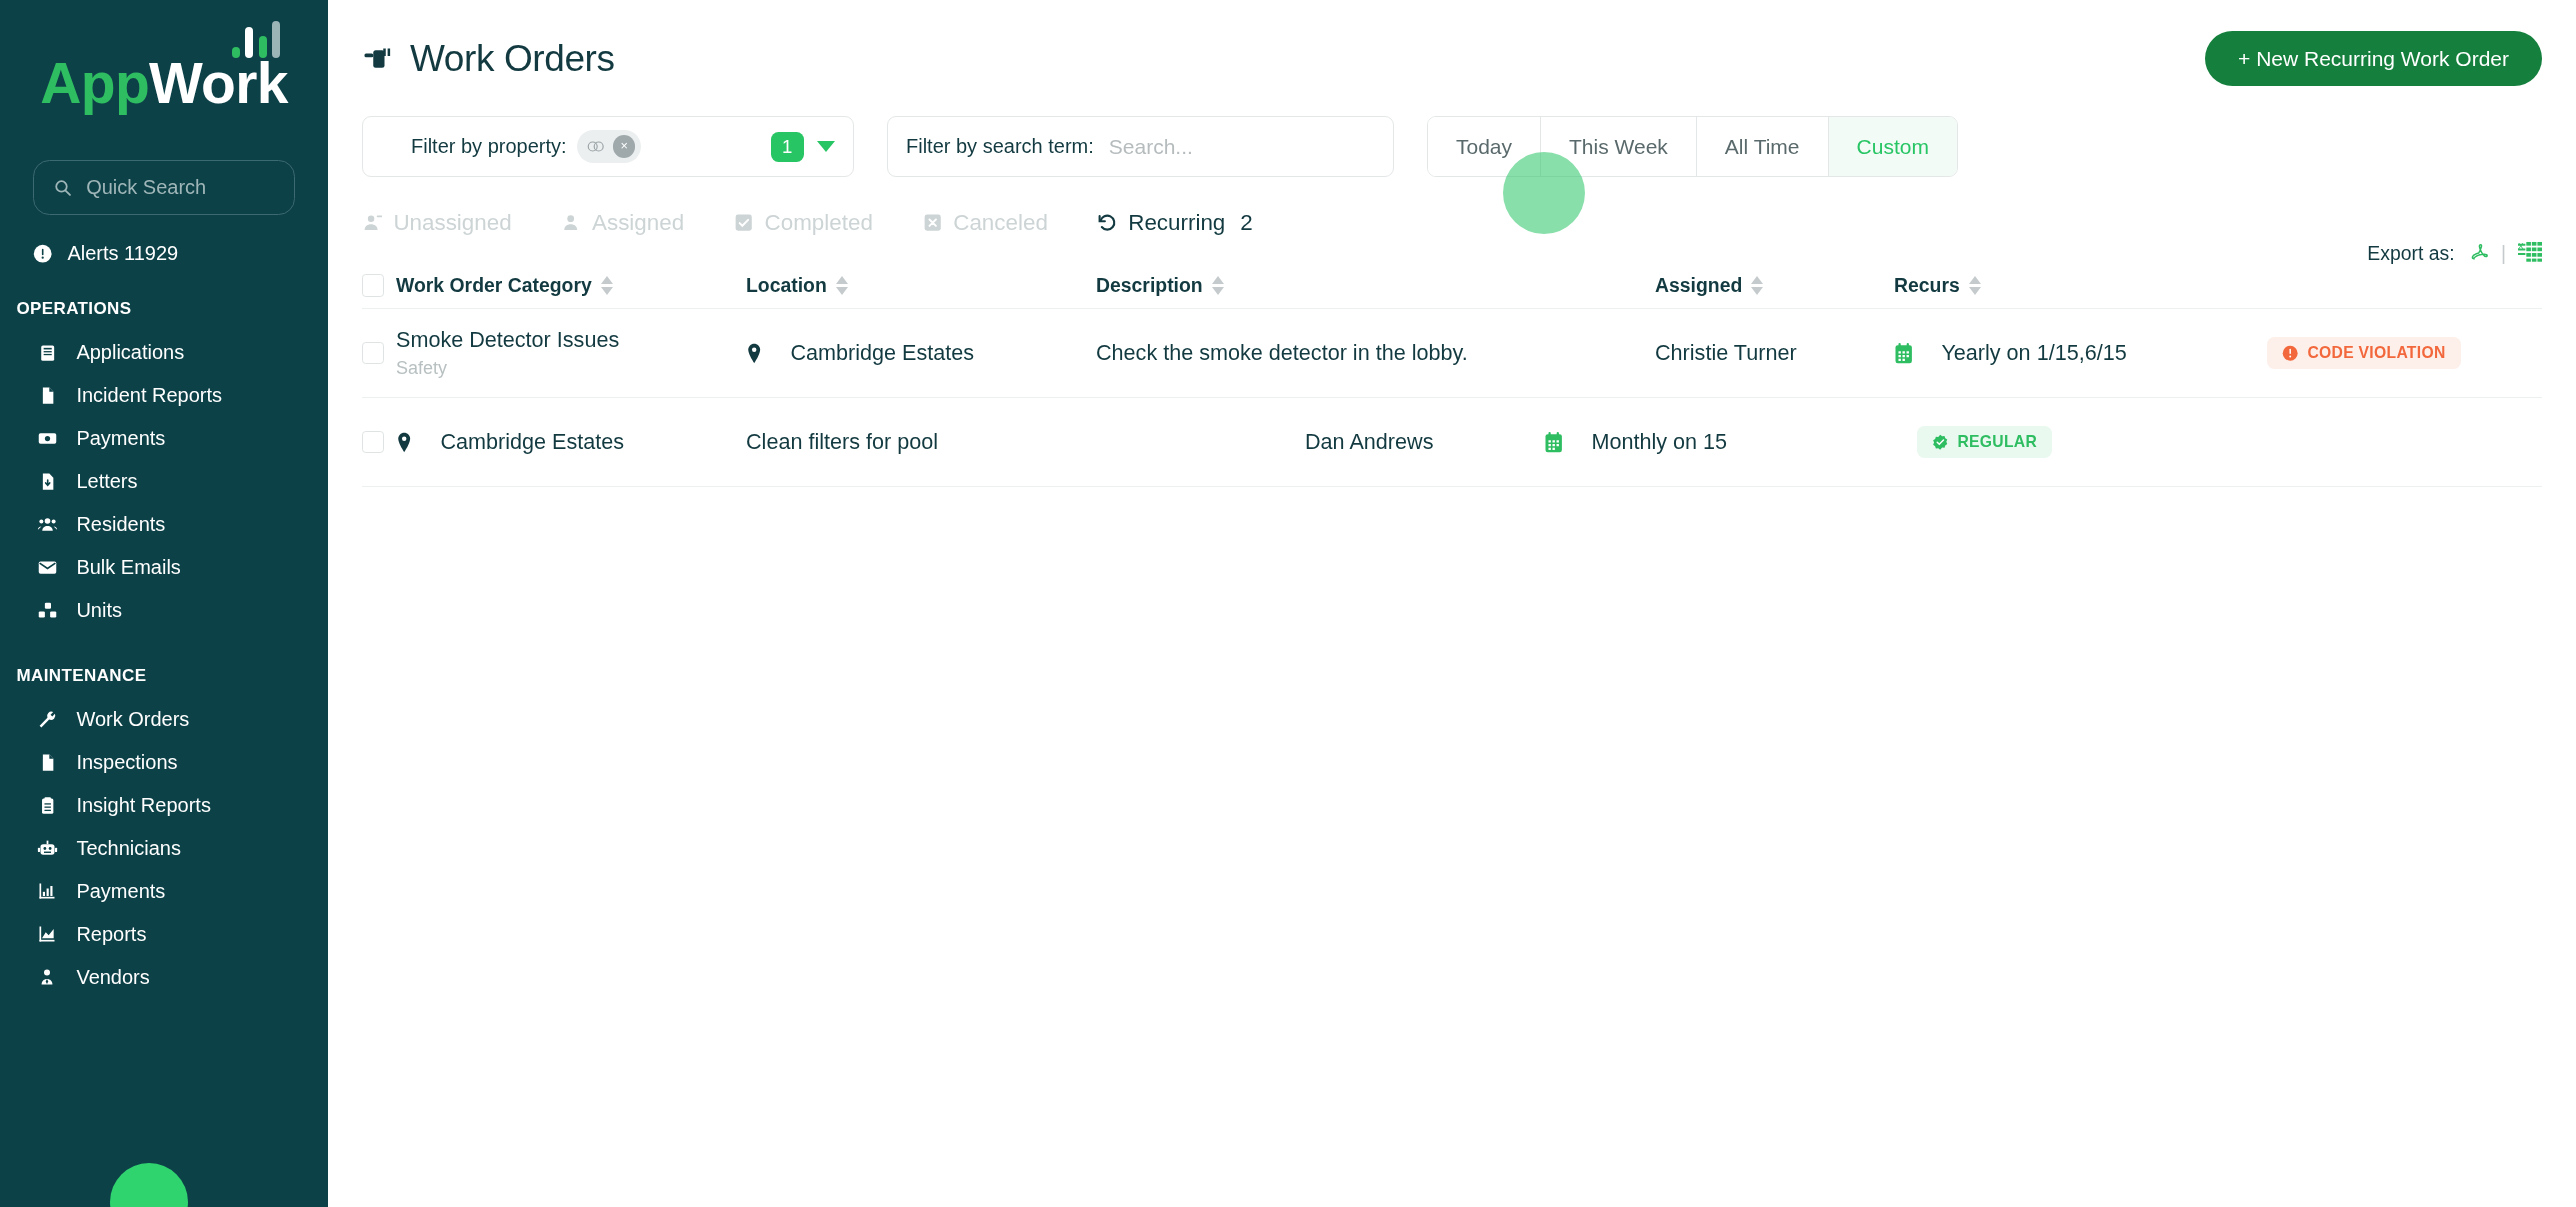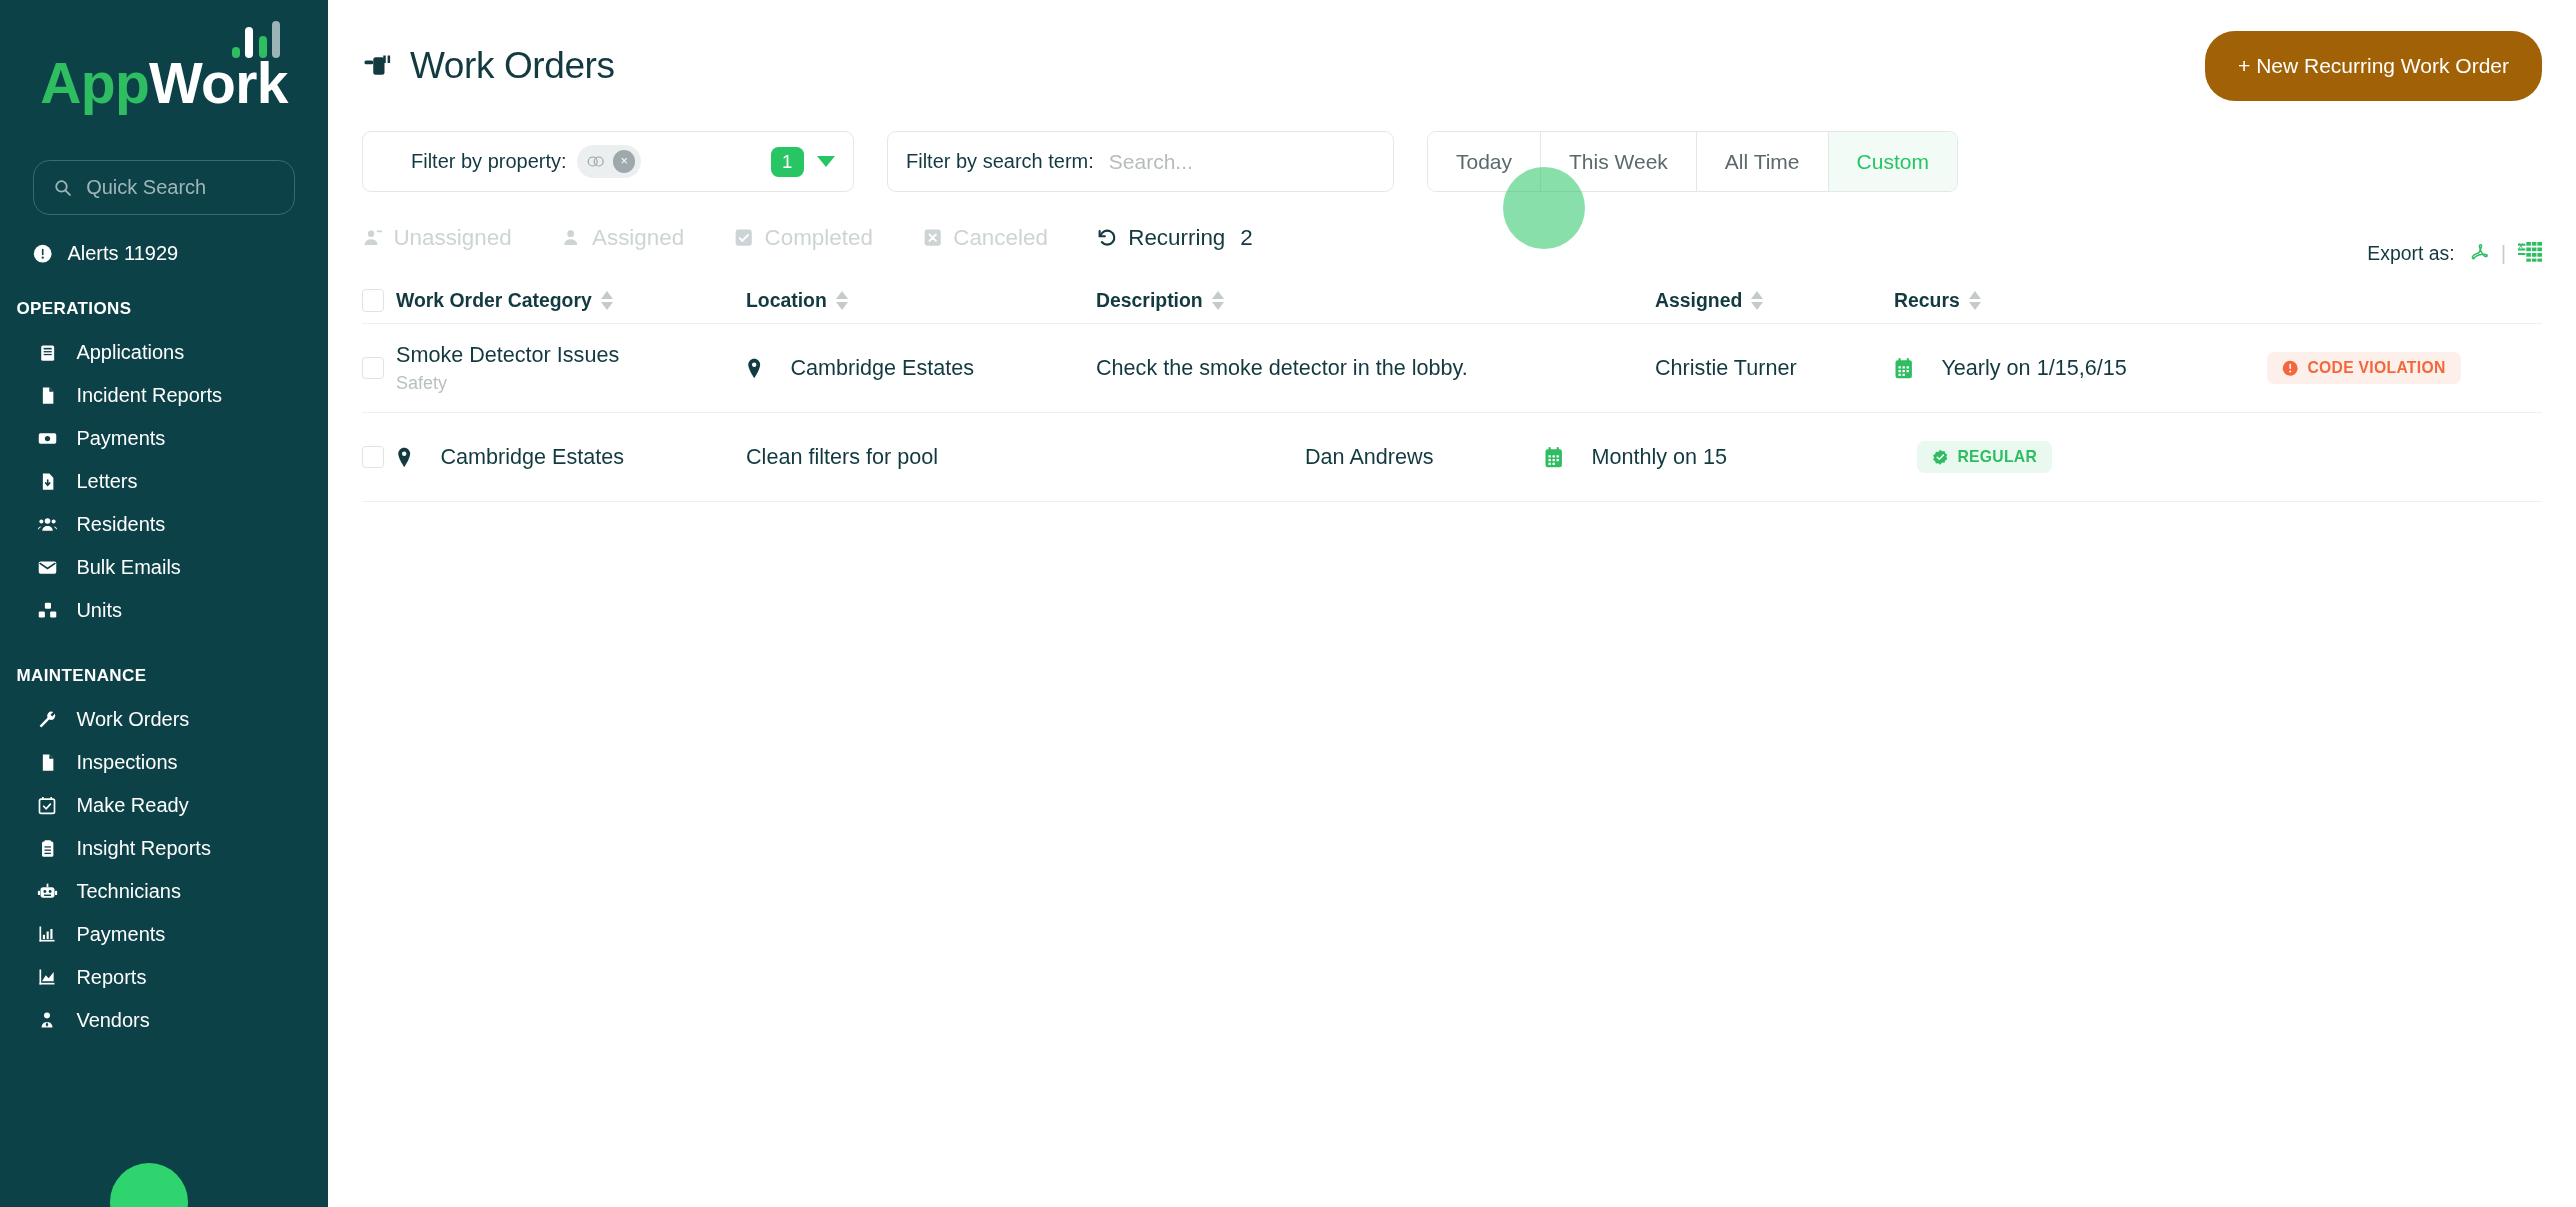--- a/index.html
+++ b/index.html
@@ -87,23 +87,23 @@
     display: flex; align-items: center; justify-content: space-between;
     padding: 31px 34px 0 34px;
   }
   .page-title-wrap { display:flex; align-items:center; gap: 18px; }
   .page-title-icon { width: 30px; height: 30px; }
   .page-title {
     font-size: 37px; font-weight: 400; color: #123a40;
     letter-spacing: -0.4px;
   }
   .new-btn {
-    background: #a16207; color: #ffffff;
+    background: #15803d; color: #ffffff;
     border: none; border-radius: 30px;
-    height: 70px; padding: 8px 33px;
+    height: 55px; padding: 8px 33px;
     font-size: 21px; font-family: inherit;
     cursor: pointer; white-space: nowrap;
   }
 
   .filter-bar {
     display: flex; align-items: stretch; gap: 33px;
     padding: 30px 34px 0 34px;
   }
   .filter-box {
     border: 1.5px solid #e4e7e8;
@@ -364,31 +364,20 @@
     <div class="nav-item">
       <span class="ni-icon">
         <svg viewBox="0 0 24 24" width="19.4" height="19.4" fill="#ffffff">
             <path d="M6 2h8l5 5v15H6z"></path>
             <path d="M14 2v5h5" fill="#0d4148"></path>
           </svg>
       </span>
       <span>Inspections</span>
     </div>
 
-    <div class="nav-item">
-      <span class="ni-icon">
-        <svg viewBox="0 0 24 24" width="20" height="20" fill="none" stroke="#ffffff" stroke-width="2">
-            <rect x="3" y="5" width="18" height="17" rx="2"></rect>
-            <line x1="7" y1="2.5" x2="7" y2="6"></line>
-            <line x1="17" y1="2.5" x2="17" y2="6"></line>
-            <path d="M8 13.5l3 3 5-5.5" stroke-linecap="round"></path>
-          </svg>
-      </span>
-      <span>Make Ready</span>
-    </div>
 
     <div class="nav-item">
       <span class="ni-icon">
         <svg viewBox="0 0 24 24" width="19.4" height="19.4" fill="#ffffff">
             <rect x="5" y="3" width="14" height="19" rx="2"></rect>
             <rect x="8" y="1.5" width="8" height="3.5" rx="1.2"></rect>
             <rect x="8" y="9" width="8" height="1.6" fill="#0d4148"></rect>
             <rect x="8" y="13" width="8" height="1.6" fill="#0d4148"></rect>
             <rect x="8" y="17" width="8" height="1.6" fill="#0d4148"></rect>
           </svg>

